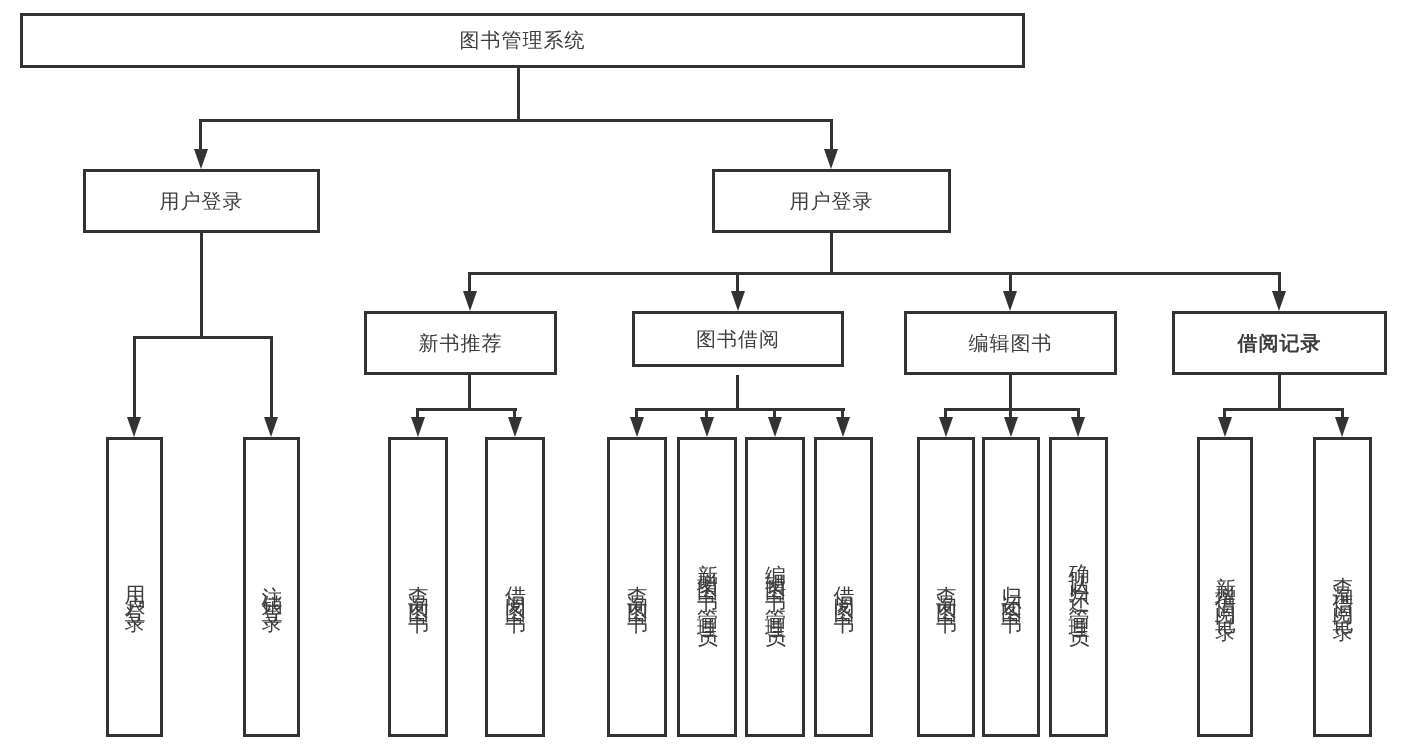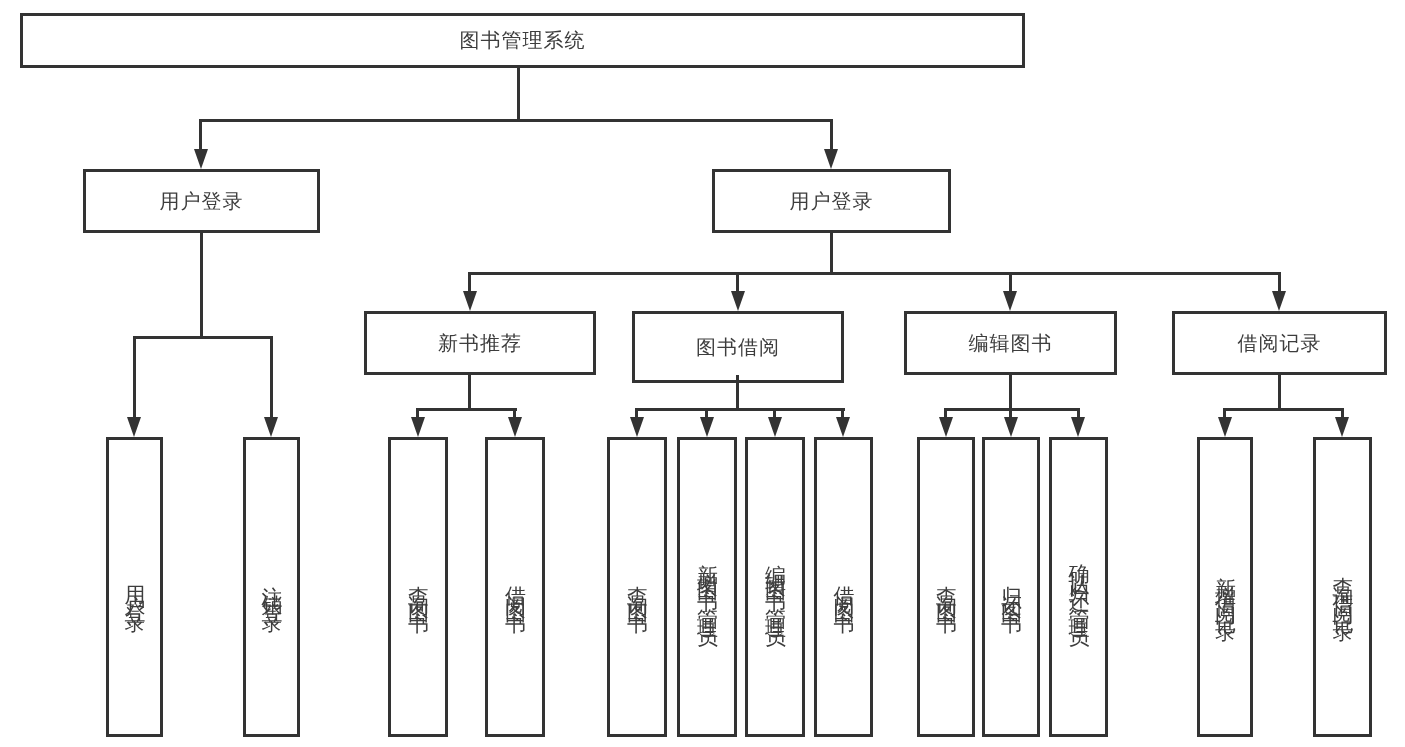--- a/index.html
+++ b/index.html
@@ -73,30 +73,30 @@
   <div class="line" style="left:468px; top:272px; width:813px; height:3px;"></div>
   <div class="line" style="left:468px; top:272px; width:3px; height:25px;"></div>
   <div class="line" style="left:736px; top:272px; width:3px; height:25px;"></div>
   <div class="line" style="left:1009px; top:272px; width:3px; height:25px;"></div>
   <div class="line" style="left:1278px; top:272px; width:3px; height:25px;"></div>
   <div class="arrow" style="left:463px; top:291px;"></div>
   <div class="arrow" style="left:731px; top:291px;"></div>
   <div class="arrow" style="left:1003px; top:291px;"></div>
   <div class="arrow" style="left:1272px; top:291px;"></div>
 
-  <div class="box hbox" style="left:364px; top:311px; width:232px; height:64px;">
+  <div class="box hbox" style="left:364px; top:311px; width:193px; height:64px;">
     <span>新书推荐</span>
   </div>
-  <div class="box hbox" style="left:632px; top:311px; width:212px; height:72px;">
+  <div class="box hbox" style="left:632px; top:311px; width:212px; height:56px;">
     <span>图书借阅</span>
   </div>
   <div class="box hbox" style="left:904px; top:311px; width:213px; height:64px;">
     <span>编辑图书</span>
   </div>
-  <div class="box hbox" style="left:1172px; top:311px; width:215px; height:64px;">
+  <div class="box hbox" style="left:1172px; top:311px; width:215px; height:64px;font-weight:bold;">
     <span>借阅记录</span>
   </div>
 
   <div class="line" style="left:468px; top:375px; width:3px; height:36px;"></div>
   <div class="line" style="left:416px; top:408px; width:101px; height:3px;"></div>
   <div class="line" style="left:416px; top:408px; width:3px; height:12px;"></div>
   <div class="line" style="left:513px; top:408px; width:3px; height:12px;"></div>
   <div class="arrow" style="left:411px; top:417px;"></div>
   <div class="arrow" style="left:508px; top:417px;"></div>
 

